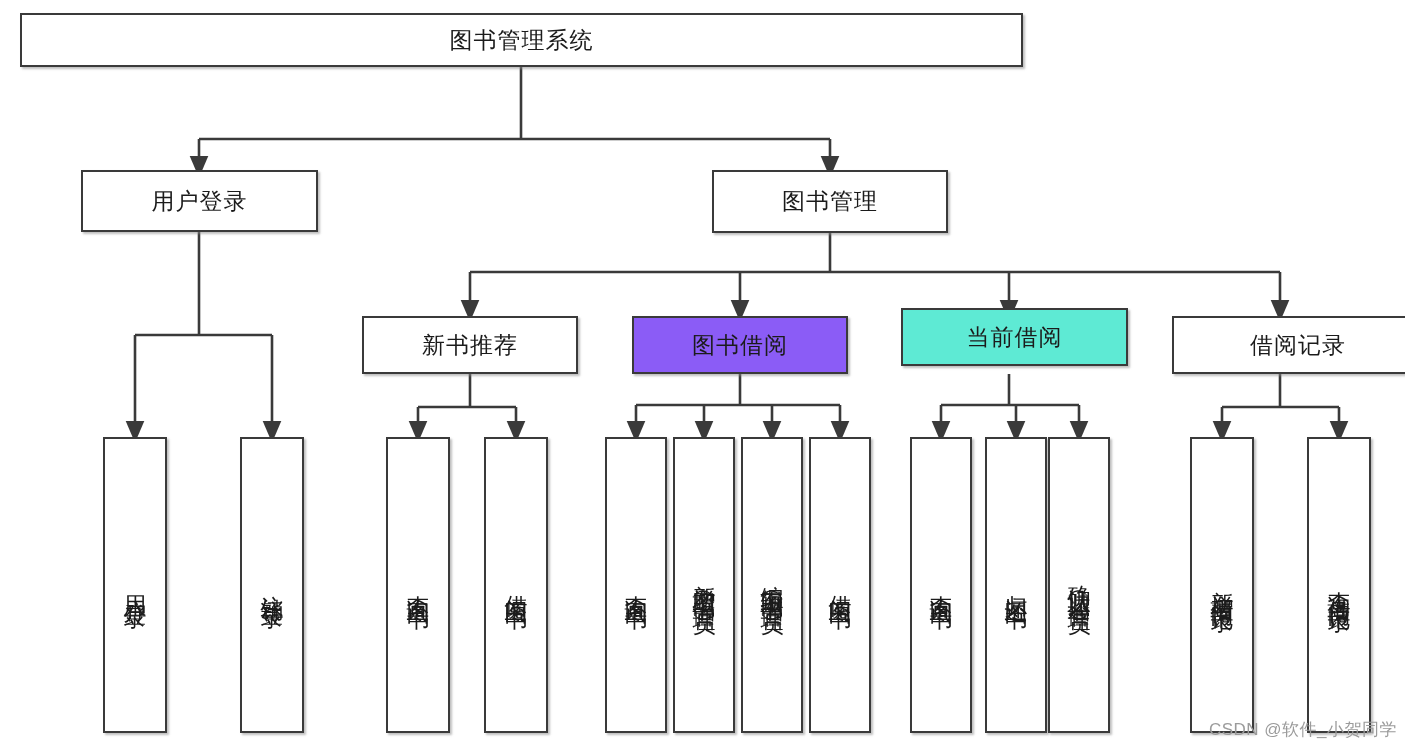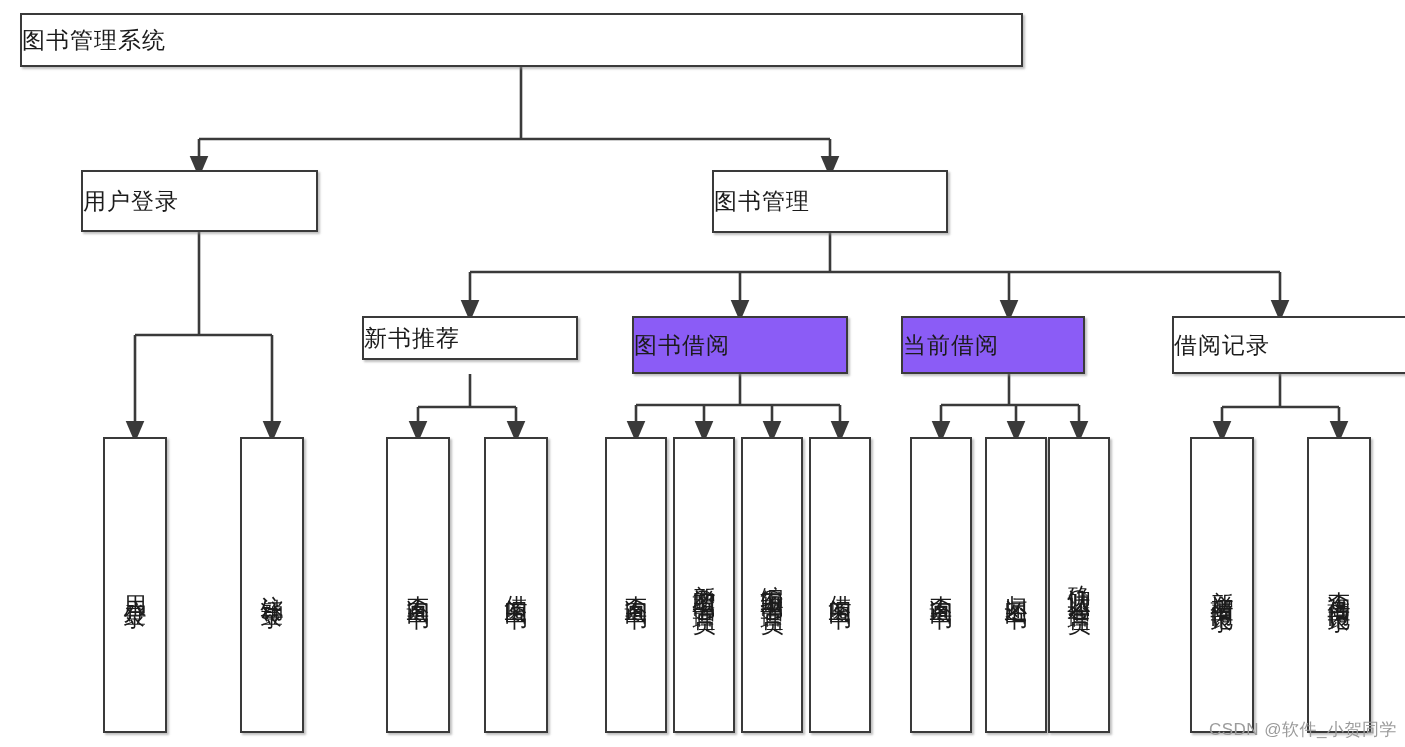--- a/index.html
+++ b/index.html
@@ -20,21 +20,21 @@
     background: #ffffff;
   }
   .node-box {
     position: absolute;
     box-sizing: border-box;
     background: #ffffff;
     border: 2.5px solid #3a3a3a;
     box-shadow: 2px 2px 2px rgba(140,140,140,0.55);
     display: flex;
     align-items: center;
-    justify-content: flex-start;
+    justify-content: center;
     color: #1b1b1b;
   }
   .node-box.horizontal {
     font-size: 23px;
     letter-spacing: 1px;
     white-space: nowrap;
   }
   .node-box.vertical {
     writing-mode: vertical-rl;
     text-orientation: upright;
@@ -143,27 +143,27 @@
     <span>图书管理系统</span>
   </div>
 
   <div class="node-box horizontal" style="left: 81px; top: 170px; width: 237px; height: 62px; border-color: rgb(58, 58, 58); background: rgb(255, 255, 255); color: rgb(27, 27, 27);">
     <span>用户登录</span>
   </div>
   <div class="node-box horizontal" style="left: 712px; top: 170px; width: 236px; height: 63px; border-color: rgb(58, 58, 58); background: rgb(255, 255, 255); color: rgb(27, 27, 27);">
     <span>图书管理</span>
   </div>
 
-  <div class="node-box horizontal" style="left: 362px; top: 316px; width: 216px; height: 44px; border-color: rgb(58, 58, 58); background: rgb(255, 255, 255); color: rgb(27, 27, 27);">
+  <div class="node-box horizontal" style="left: 362px; top: 316px; width: 216px; height: 58px; border-color: rgb(58, 58, 58); background: rgb(255, 255, 255); color: rgb(27, 27, 27);">
     <span>新书推荐</span>
   </div>
   <div class="node-box horizontal" style="left: 632px; top: 316px; width: 216px; height: 58px; border-color: rgb(58, 58, 58); background: #8b5cf6; color: rgb(27, 27, 27);">
     <span>图书借阅</span>
   </div>
-  <div class="node-box horizontal" style="left: 901px; top: 316px; width: 184px; height: 58px; border-color: rgb(58, 58, 58); background: #8b5cf6; color: rgb(27, 27, 27);">
+  <div class="node-box horizontal" style="left: 901px; top: 308px; width: 227px; height: 58px; border-color: rgb(58, 58, 58); background: #5eead4; color: rgb(27, 27, 27);">
     <span>当前借阅</span>
   </div>
   <div class="node-box horizontal" style="left: 1172px; top: 316px; width: 252px; height: 58px; border-color: rgb(58, 58, 58); background: rgb(255, 255, 255); color: rgb(27, 27, 27);">
     <span>借阅记录</span>
   </div>
 
   <div class="node-box vertical" style="left: 103px; top: 437px; width: 64px; height: 296px; border-color: rgb(58, 58, 58); background: rgb(255, 255, 255); color: rgb(27, 27, 27);">
     <span class="vtext">用户登录</span>
   </div>
   <div class="node-box vertical" style="left: 240px; top: 437px; width: 64px; height: 296px; border-color: rgb(58, 58, 58); background: rgb(255, 255, 255); color: rgb(27, 27, 27);">

